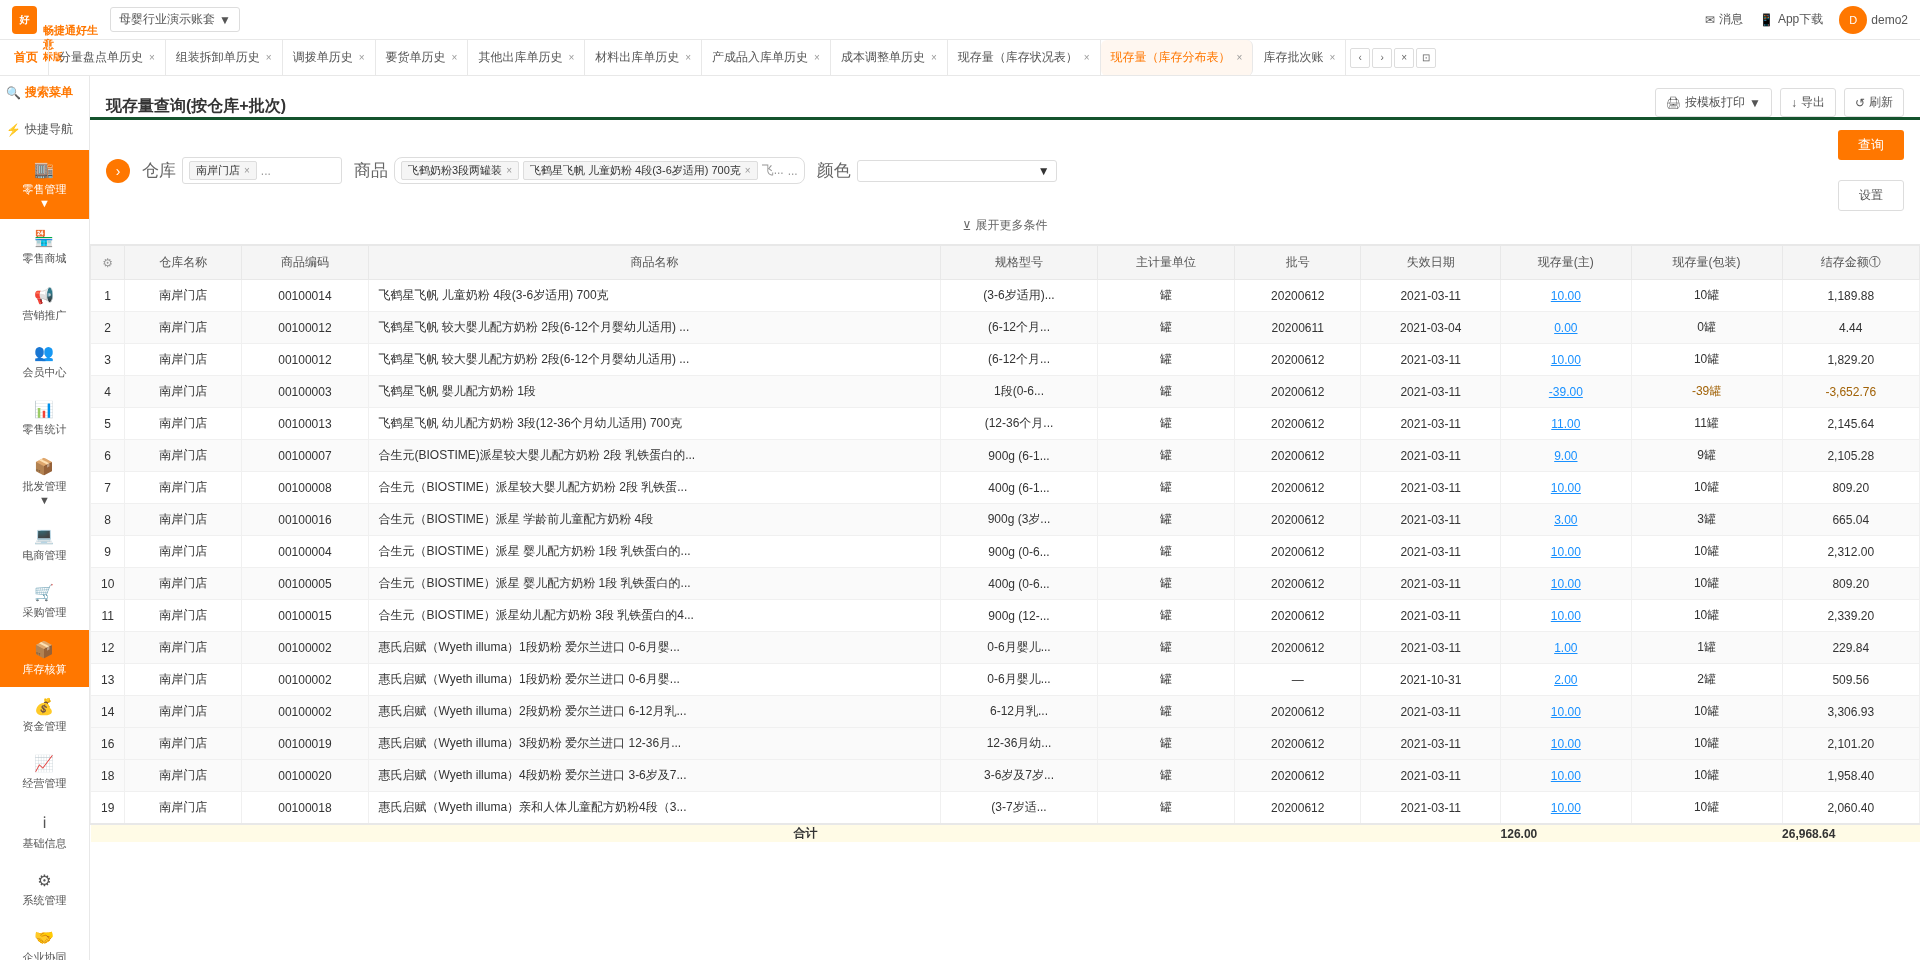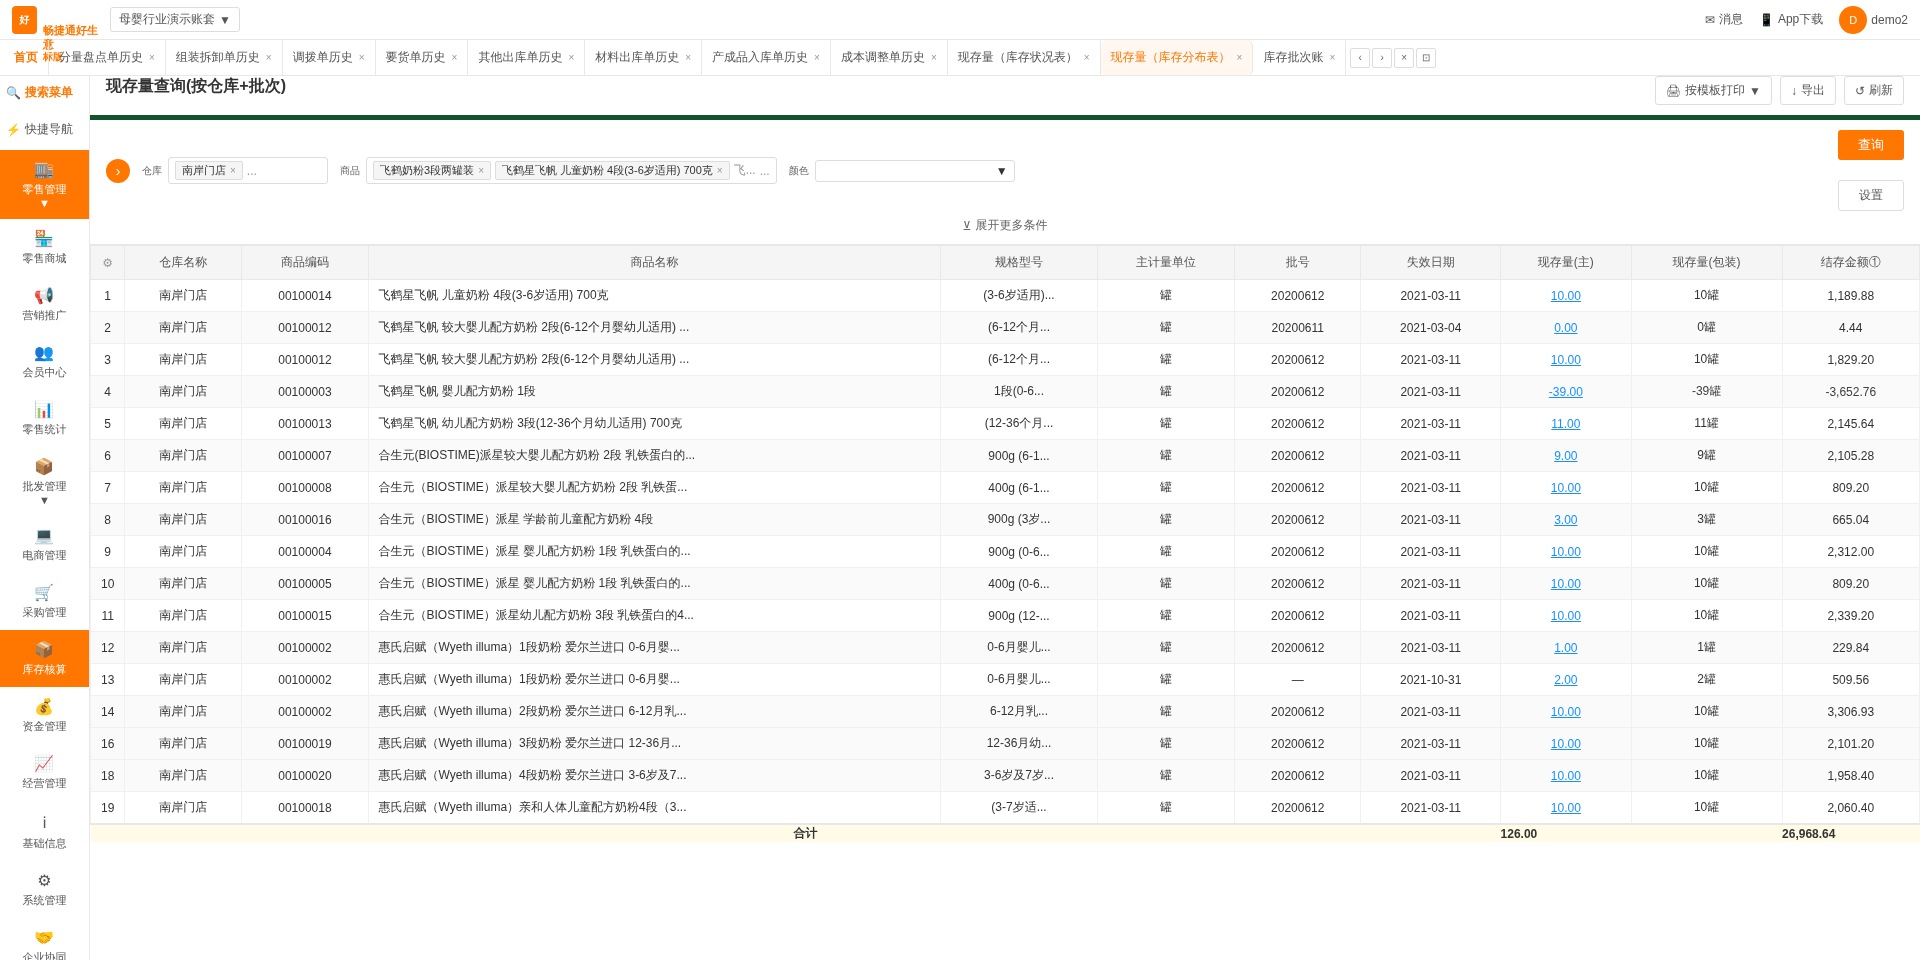--- a/index.html
+++ b/index.html
@@ -34,51 +34,51 @@
     .sidebar-nav-label { padding: 8px 6px; display: flex; align-items: center; gap: 4px; cursor: pointer; color: #555; font-size: 12px; }
     .sidebar-divider { height: 1px; background: #f0f0f0; margin: 2px 0; }
     .sidebar-item { padding: 10px 6px; display: flex; flex-direction: column; align-items: center; cursor: pointer; color: #555; font-size: 11px; text-align: center; }
     .sidebar-item.active { background: #ff7700; color: #fff; }
     .sidebar-item .icon { font-size: 16px; margin-bottom: 3px; }
 
     
     .content-area { flex: 1; display: flex; flex-direction: column; overflow: hidden; }
 
     
-    .page-header { height: 44px; background: #fff; border-bottom: 5px solid #14532d; display: flex; align-items: flex-start; justify-content: space-between; padding: 0 16px; }
+    .page-header { height: 44px; background: #fff; border-bottom: 3px solid #14532d; display: flex; align-items: flex-end; justify-content: space-between; padding: 0 16px; }
     .page-title { font-size: 16px; font-weight: bold; color: #333; }
     .page-actions { display: flex; align-items: center; gap: 8px; }
     .btn-print { display: flex; align-items: center; gap: 4px; padding: 5px 10px; border: 1px solid #ddd; border-radius: 3px; cursor: pointer; color: #555; font-size: 12px; background: #fff; }
     .btn-export { display: flex; align-items: center; gap: 4px; padding: 5px 10px; border: 1px solid #ddd; border-radius: 3px; cursor: pointer; color: #555; font-size: 12px; background: #fff; }
     .btn-refresh { display: flex; align-items: center; gap: 4px; padding: 5px 10px; border: 1px solid #ddd; border-radius: 3px; cursor: pointer; color: #555; font-size: 12px; background: #fff; }
 
     
     .filter-area { background: #fff; padding: 10px 16px; border-bottom: 1px solid #e8e8e8; }
     .filter-row { display: flex; align-items: center; gap: 12px; flex-wrap: wrap; }
     .filter-item { display: flex; align-items: center; gap: 6px; }
-    .filter-label { font-size: 10px; color: #666; white-space: nowrap; }
+    .filter-label { font-size: 17px; color: #666; white-space: nowrap; }
     .filter-input-wrap { display: flex; align-items: center; min-width: 160px; border: 1px solid #ddd; border-radius: 3px; padding: 3px 6px; background: #fff; }
     .filter-tag { background: #f5f5f5; border: 1px solid #ddd; border-radius: 2px; padding: 1px 6px; font-size: 11px; color: #333; display: flex; align-items: center; gap: 4px; }
     .filter-tag .remove { color: #999; cursor: pointer; font-size: 10px; }
     .filter-dots { color: #999; font-size: 12px; margin-left: 4px; cursor: pointer; }
     .expand-btn { display: flex; align-items: center; gap: 4px; color: #666; font-size: 12px; cursor: pointer; margin-top: 6px; justify-content: center; }
     .btn-query { background: #ff7700; color: #fff; border: none; padding: 6px 20px; border-radius: 3px; cursor: pointer; font-size: 13px; }
     .btn-setting { background: #fff; color: #555; border: 1px solid #ddd; padding: 6px 12px; border-radius: 3px; cursor: pointer; font-size: 12px; }
     .filter-actions { display: flex; flex-direction: column; gap: 20px; margin-left: auto; }
     .expand-arrow { display: inline-block; width: 24px; height: 24px; background: #ff7700; color: #fff; border-radius: 50%; display: flex; align-items: center; justify-content: center; font-size: 14px; cursor: pointer; }
 
     
     .table-container { flex: 1; overflow: auto; background: #fff; margin: 0; }
     table { width: 100%; border-collapse: collapse; font-size: 12px; }
     thead tr { background: #f5f5f5; }
     thead th { padding: 8px 10px; text-align: center; border: 1px solid #e8e8e8; color: #555; font-weight: normal; white-space: nowrap; position: sticky; top: 0; background: #f5f5f5; z-index: 1; }
     tbody tr { border-bottom: 1px solid #f0f0f0; }
     tbody td { padding: 7px 10px; border: 1px solid #f0f0f0; text-align: center; color: #333; }
     tbody td.left { text-align: left; }
-    .neg-value { color: #404040; }
+    .neg-value { color: #a16207; }
     .link-value { color: #1890ff; text-decoration: underline; cursor: pointer; }
     .footer-row { background: #fffbe6; font-weight: bold; }
     .footer-row td { border-top: 2px solid #e8e8e8; }
     .col-setting { width: 30px; }
     .gear-icon { cursor: pointer; color: #999; }
   </style>
 </head>
 <body>
 
 <div class="top-bar">
@@ -238,21 +238,21 @@
             <div class="filter-tag">
               <span>南岸门店</span>
               <span class="remove">×</span>
             </div>
             <span class="filter-dots">...</span>
           </div>
         </div>
 
         <div class="filter-item">
           <span class="filter-label">商品</span>
-          <div class="filter-input-wrap" style="min-width:320px;">
+          <div class="filter-input-wrap" style="min-width:320px;border-radius:8px;">
             <div class="filter-tag">
               <span>飞鹤奶粉3段两罐装</span>
               <span class="remove">×</span>
             </div>
             <div class="filter-tag" style="margin-left:4px;">
               <span>飞鹤星飞帆 儿童奶粉 4段(3-6岁适用) 700克</span>
               <span class="remove">×</span>
             </div>
             <span class="filter-dots">飞...</span>
             <span class="filter-dots">...</span>

